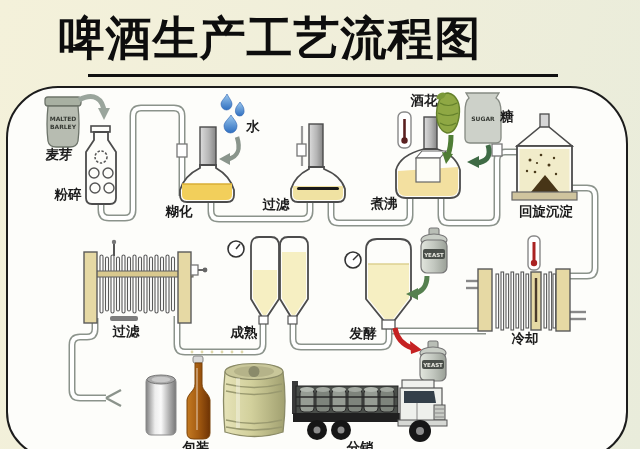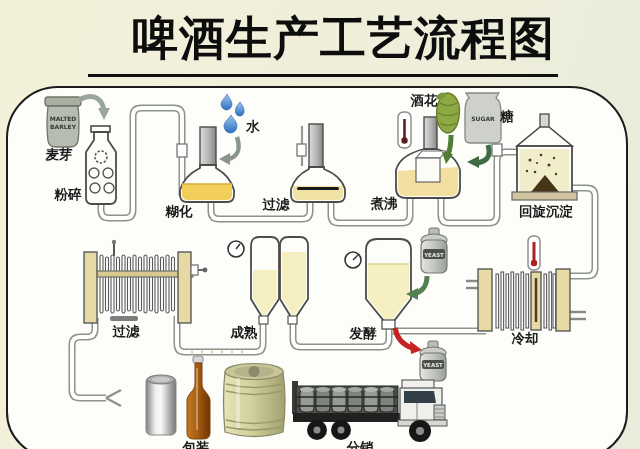--- a/index.html
+++ b/index.html
@@ -2,21 +2,21 @@
 <html><head>
 <meta charset="utf-8">
 <style>
   html,body{margin:0;padding:0}
   body{
     width:640px;height:449px;overflow:hidden;position:relative;
     background:linear-gradient(105deg,#f4f1da 0%,#efeeda 55%,#e9ecdb 100%);
     font-family:"DejaVu Sans",sans-serif;
   }
   .title{
-    position:absolute;top:8px;left:15px;width:540px;text-align:right;
+    position:absolute;top:8px;left:0;width:540px;text-align:center;
     font-size:46px;font-weight:900;color:#0d0d0d;letter-spacing:1px;white-space:nowrap;
   }
   .title-underline{position:absolute;left:88px;top:74px;width:470px;height:3px;background:#101010}
   .panel{
     position:absolute;left:6px;top:86px;width:622px;height:372px;box-sizing:border-box;
     background:#fdfdfa;border:2.5px solid #1c1c1c;border-radius:52px 58px 46px 46px;
   }
   svg.diagram{position:absolute;left:0;top:0}
   .lbl{font-family:"DejaVu Sans",sans-serif;font-size:13.5px;font-weight:700;fill:#1c1c1c}
   .tiny{font-family:"DejaVu Sans",sans-serif;font-size:6px;font-weight:700;fill:#363a34}

